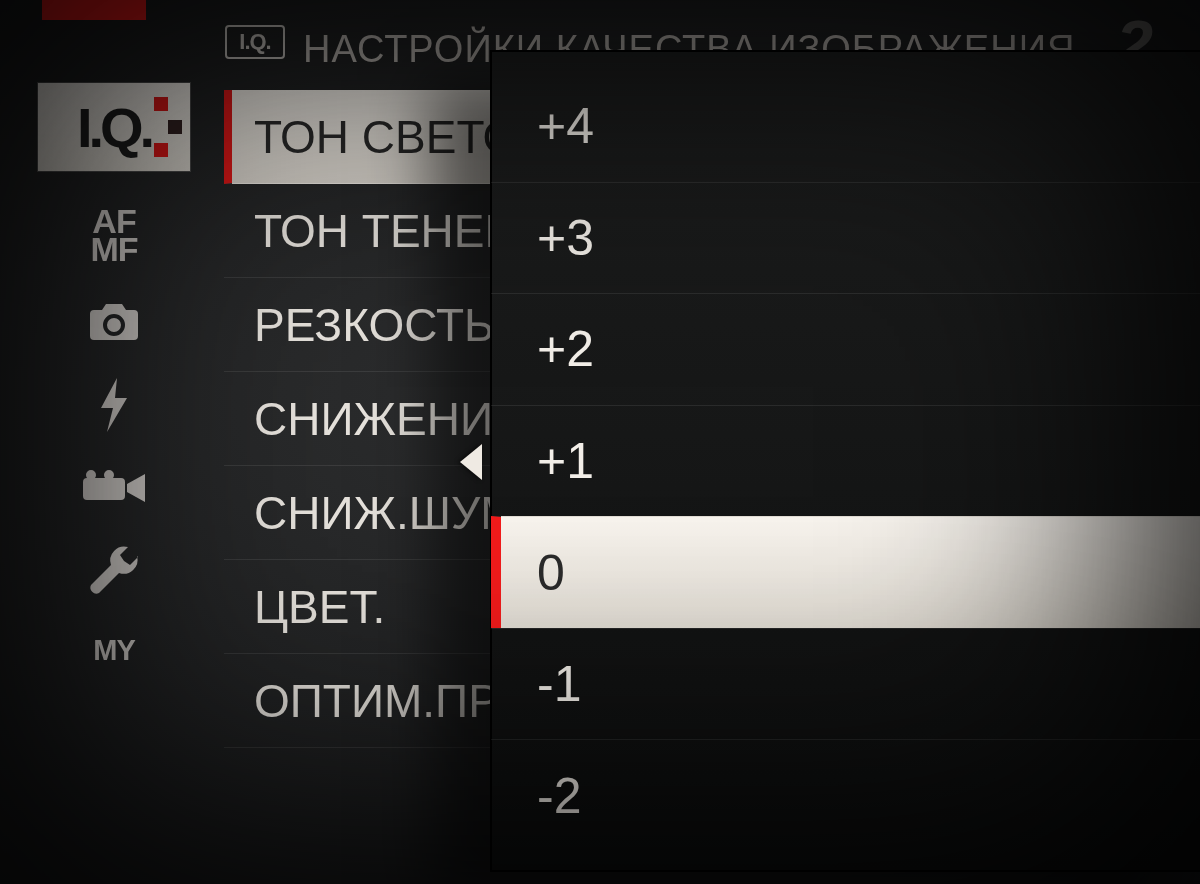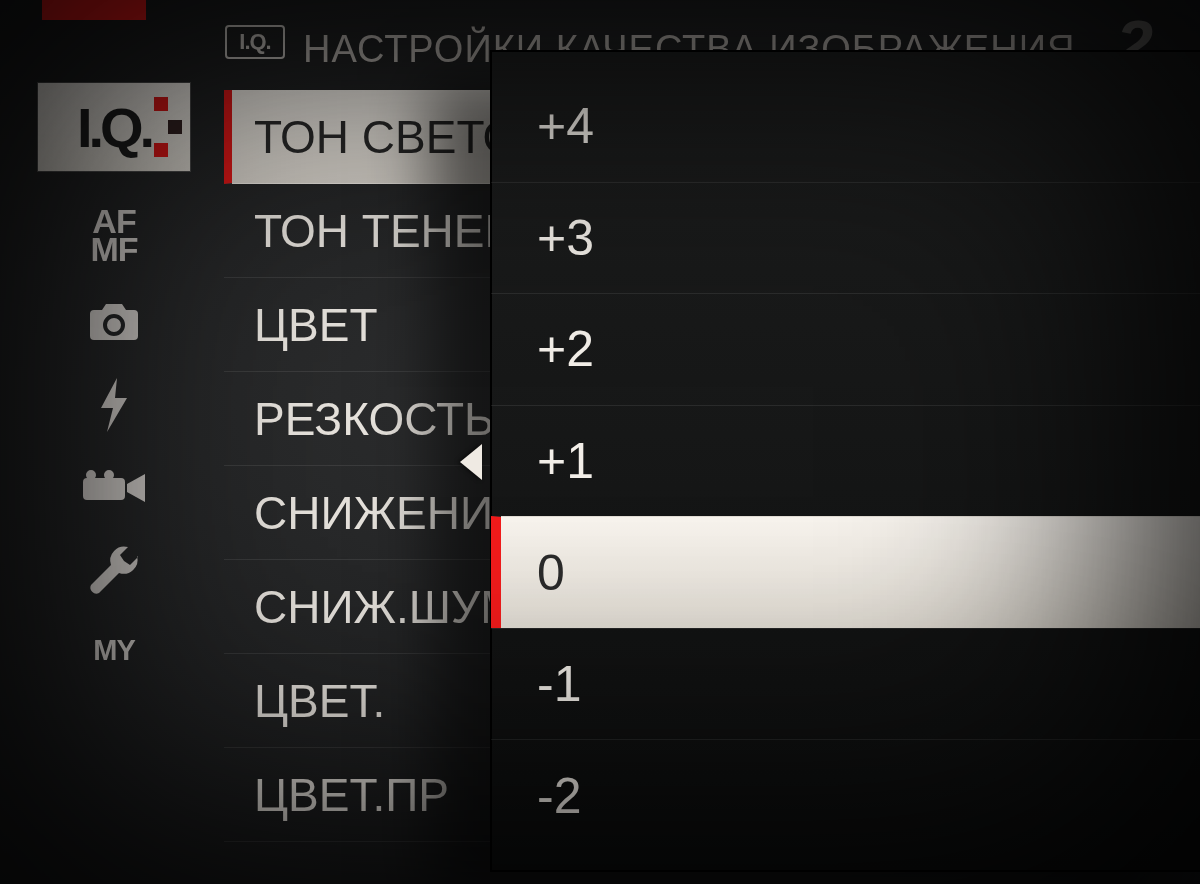--- a/index.html
+++ b/index.html
@@ -283,36 +283,33 @@
   </div>
 
   <div class="menu-list">
     <div class="menu-row selected">
         <span>ТОН СВЕТОВ</span>
       </div>
     <div class="menu-row">
         <span>ТОН ТЕНЕЙ</span>
       </div>
     <div class="menu-row">
-        <span>ЦВЕТ</span>
-      </div>
-    <div class="menu-row">
         <span>РЕЗКОСТЬ</span>
       </div>
     <div class="menu-row">
         <span>СНИЖЕНИЕ ШУМА</span>
       </div>
     <div class="menu-row">
         <span>СНИЖ.ШУМ.</span>
       </div>
     <div class="menu-row">
         <span>ЦВЕТ.</span>
       </div>
     <div class="menu-row">
-        <span>ЦВЕТ.ПР</span>
+        <span>ОПТИМ.ПР</span>
       </div>
   </div>
 
   <div class="popup">
     <div class="popup-list">
       <div class="popup-row">
           <span>+4</span>
         </div>
       <div class="popup-row">
           <span>+3</span>

